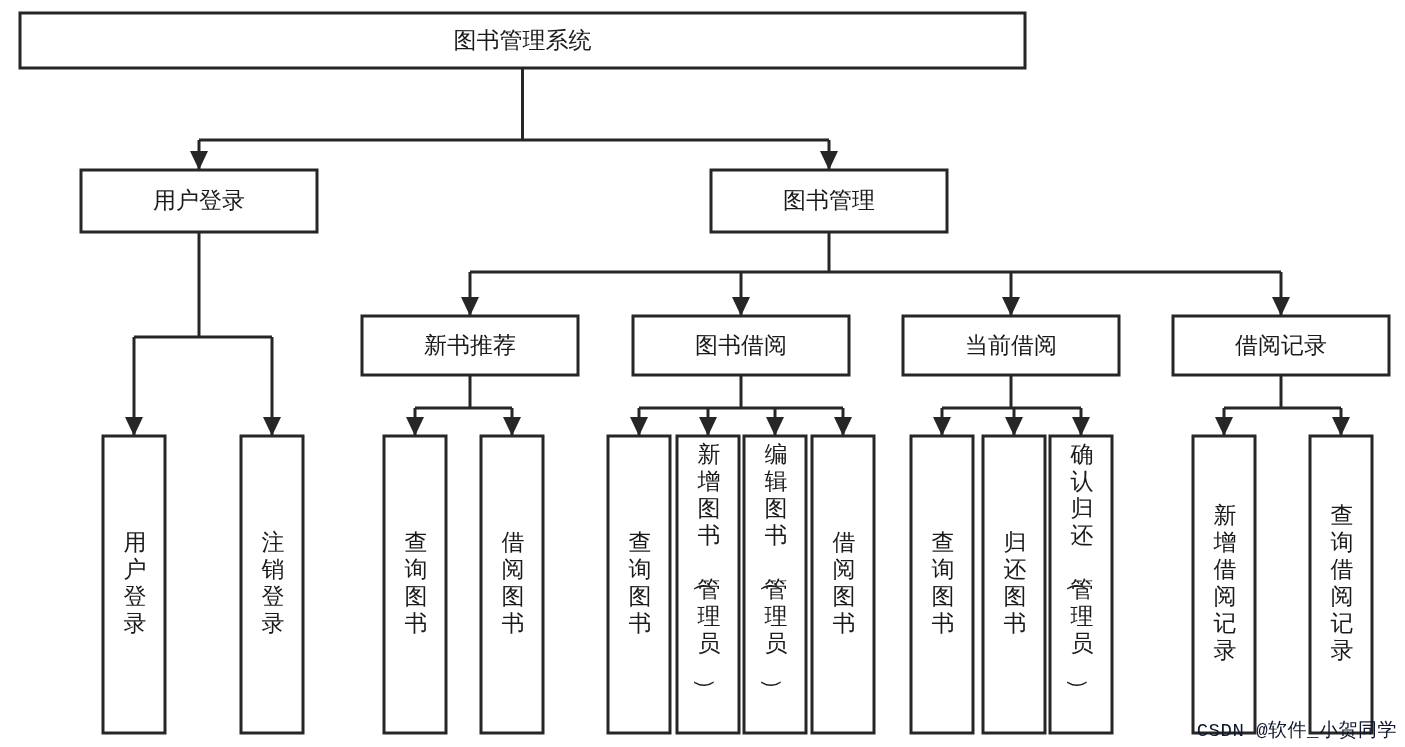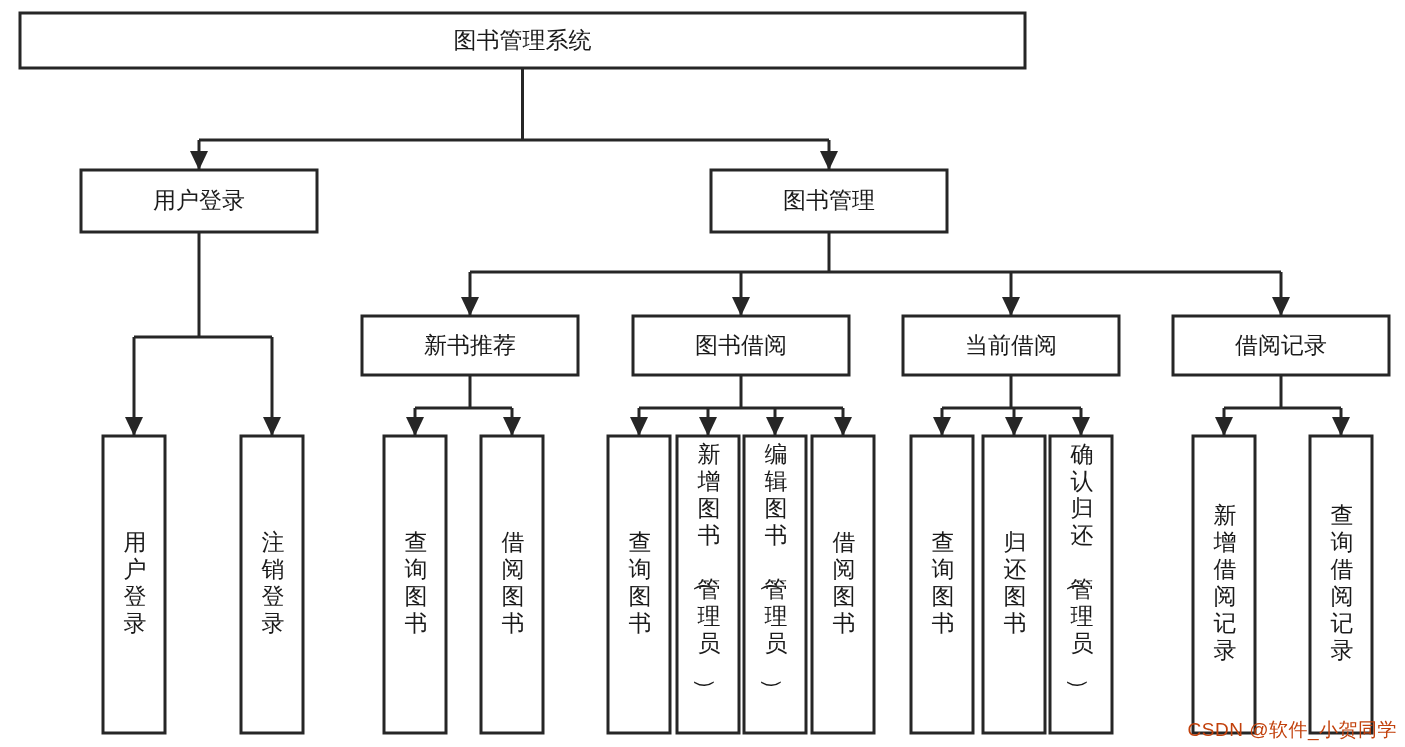--- a/index.html
+++ b/index.html
@@ -51,23 +51,23 @@
     stroke-linecap: butt;
   }
   .arrow-head {
     fill: #262626;
     stroke: none;
   }
   .watermark {
     position: absolute;
     right: 8px;
     bottom: 4px;
-    font-family: Liberation Sans, sans-serif;
+    font-family: Liberation Mono, monospace;
     font-size: 19px;
-    color: #c2410c;
+    color: #0f172a;
     white-space: nowrap;
     letter-spacing: 0.5px;
     pointer-events: none;
     user-select: none;
   }
 </style>
 </head>
 <body>
 
 <div id="diagram-root">

